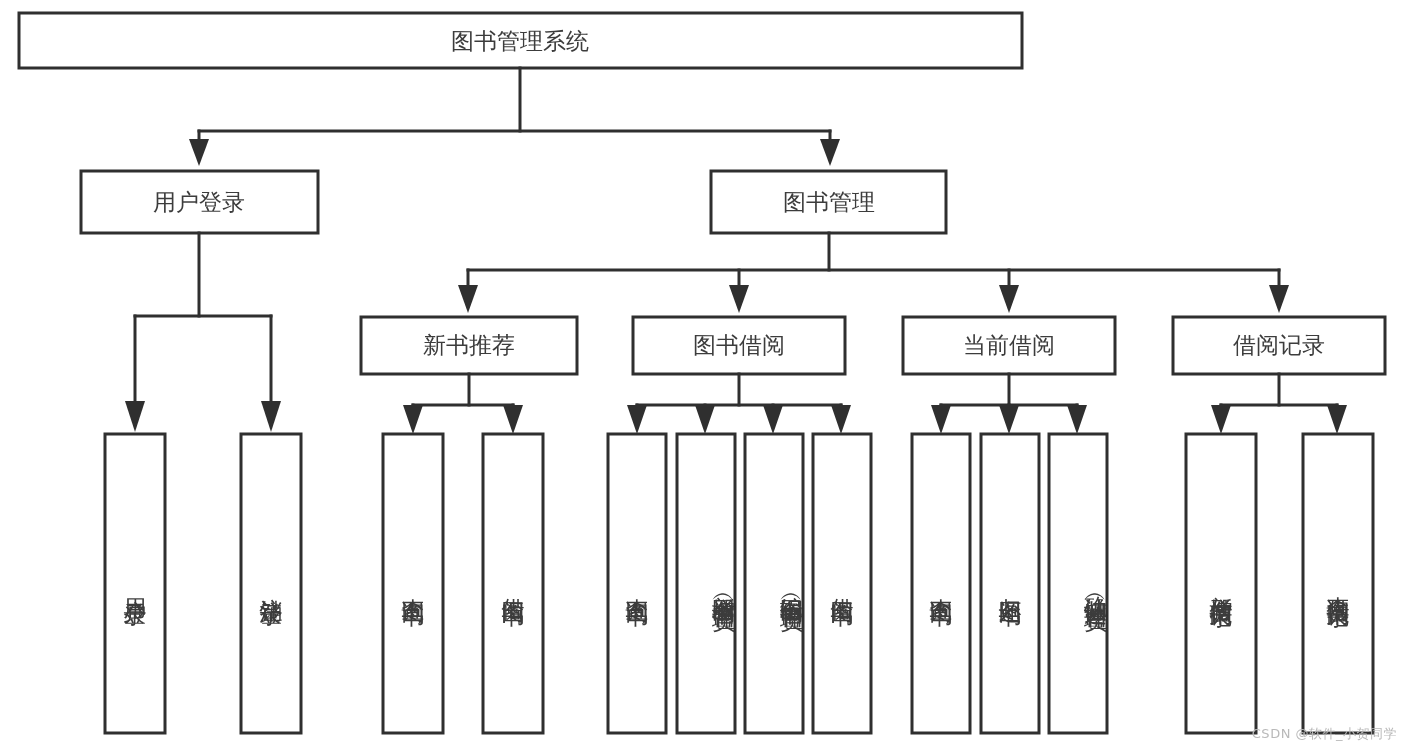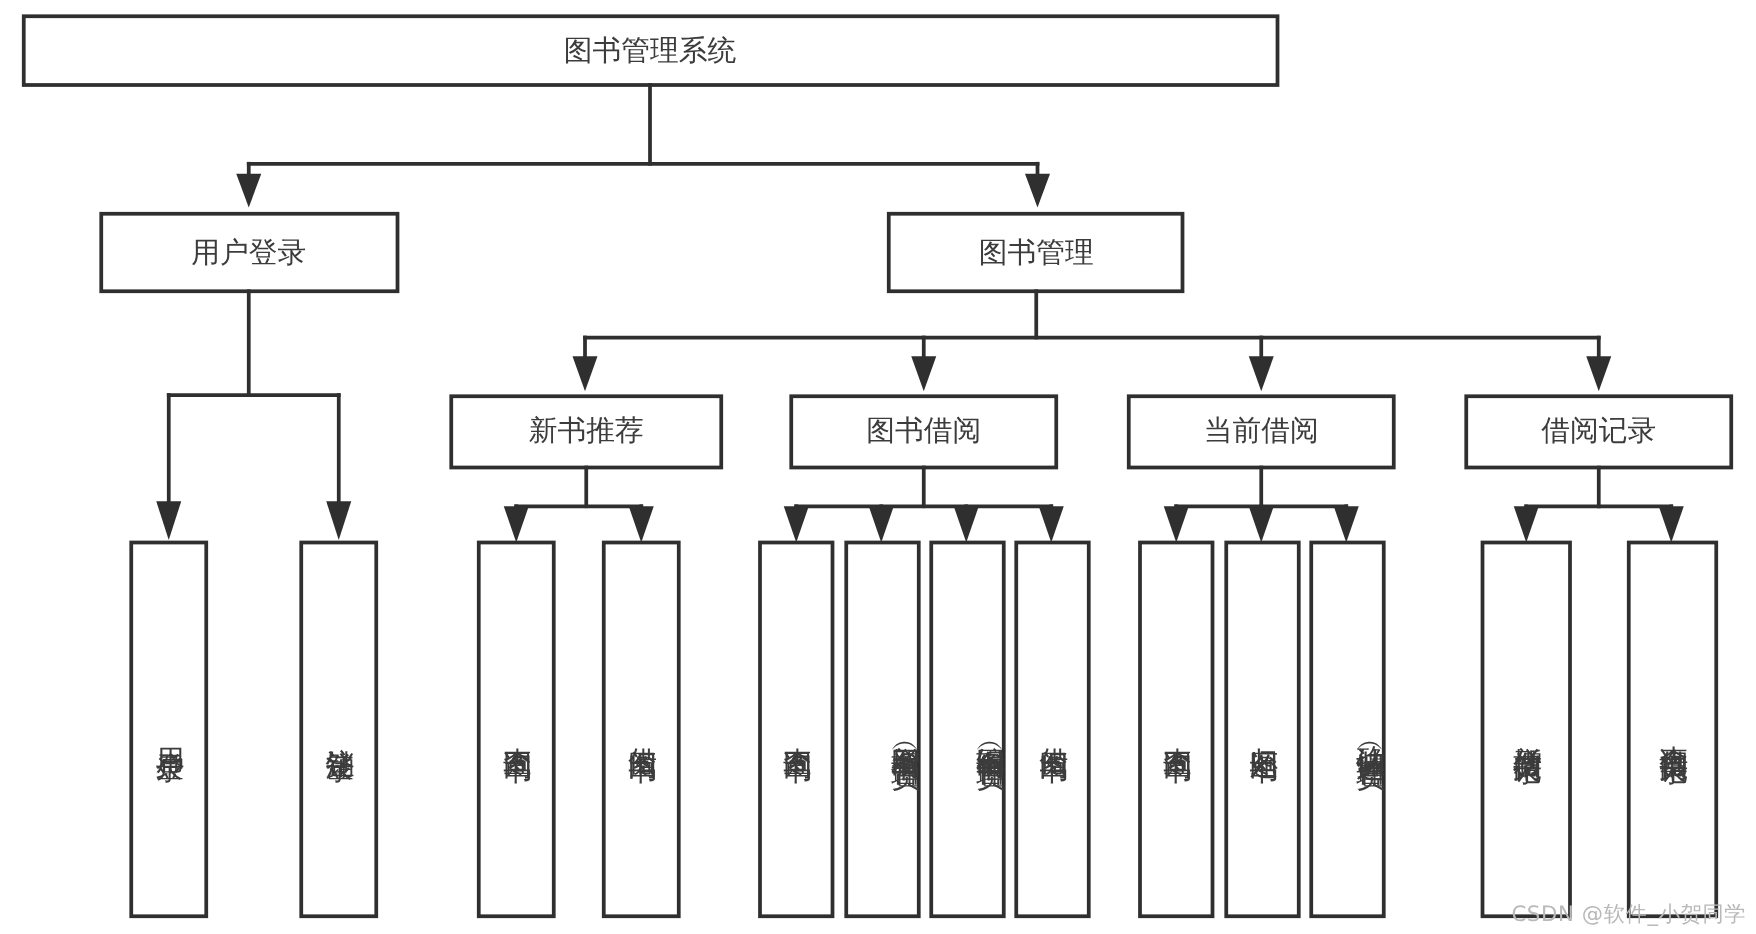--- a/index.html
+++ b/index.html
@@ -67,21 +67,21 @@
     pointer-events: none;
   }
   .leaf-label.center-v {
     align-items: center;
   }
   .watermark {
     position: absolute;
     right: 8px;
     bottom: 4px;
     font-family: "DejaVu Sans", "Liberation Sans", sans-serif;
-    font-size: 17px;
+    font-size: 13px;
     color: #b9b9b9;
     letter-spacing: 0.5px;
     white-space: nowrap;
   }
 </style>
 </head>
 <body>
 
 <div id="diagram-root">
 

